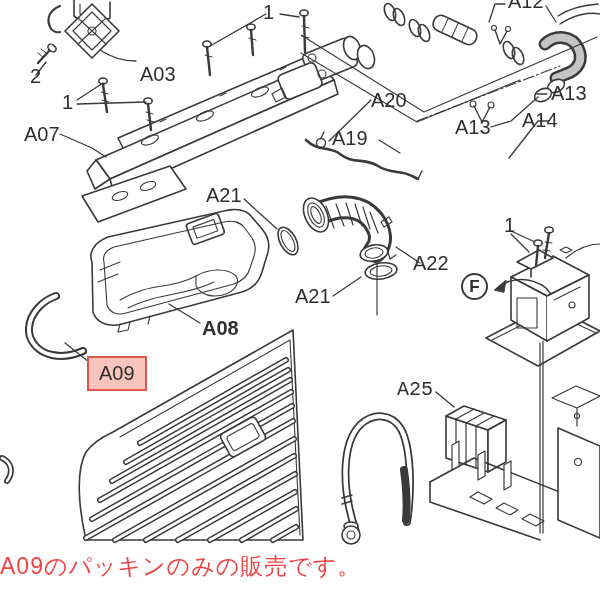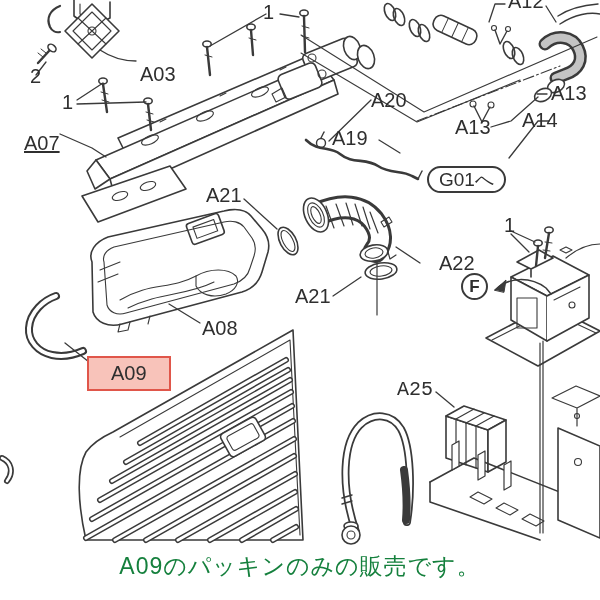--- a/index.html
+++ b/index.html
@@ -4,24 +4,24 @@
 <style>
   html,body{margin:0;padding:0;background:#fff;}
   #stage{position:relative;width:600px;height:600px;background:#ffffff;overflow:hidden;
          font-family:"Liberation Sans", sans-serif;}
   #art{position:absolute;left:0;top:0;}
   .lbl{position:absolute;font-size:20px;color:#2f2f2f;white-space:nowrap;line-height:1;}
   .pill{position:absolute;box-sizing:border-box;height:27px;border:2px solid #3a3a3a;border-radius:14px;
         padding:0 10px;line-height:23px;font-size:19px;color:#2f2f2f;background:#fff;white-space:nowrap;}
   .circ{position:absolute;box-sizing:border-box;width:27px;height:27px;border:2px solid #3a3a3a;border-radius:50%;
         text-align:center;line-height:23px;font-size:17px;font-weight:bold;color:#2f2f2f;background:#fff;}
-  .hl{position:absolute;box-sizing:border-box;padding:4px 22px;font-size:20px;color:#2f2f2f;
+  .hl{position:absolute;box-sizing:border-box;padding:4px 10px;font-size:20px;color:#2f2f2f;
       background:#f8c3ba;border:2px solid #e0564a;}
-  #caption{position:absolute;left:0;top:551px;width:600px;text-align:center;
-           font-size:23px;color:#15803d;letter-spacing:1px;}
+  #caption{position:absolute;left:0;top:551px;width:600px;text-align:left;
+           font-size:23px;color:#ef4444;letter-spacing:1px;}
 </style>
 </head>
 <body>
 
 <div id="stage">
 
 <svg id="art" width="600" height="600" viewBox="0 0 600 600" fill="none" stroke="#3a3a3a" stroke-width="1.6" stroke-linecap="round" stroke-linejoin="round">
 
   <g>
     <path d="M74,0 L74,16 L90,28 L110,18 L110,2"></path>
@@ -257,33 +257,32 @@
   <g>
     <path d="M495,290 C508,277 530,276 546,288 L551,294" stroke-width="1.5"></path>
     <path d="M495,290 L506,280 L504,292 Z" fill="#3a3a3a" stroke-width="1"></path>
   </g>
 </svg>
 
   <div class="lbl" style="left:30px;top:66px;">2</div>
   <div class="lbl" style="left:140px;top:64px;">A03</div>
   <div class="lbl" style="left:263px;top:2px;">1</div>
   <div class="lbl" style="left:62px;top:92px;">1</div>
-  <div class="lbl" style="left:24px;top:133px;text-decoration:underline;">A07</div>
+  <div class="lbl" style="left:24px;top:124px;">A07</div>
   <div class="lbl" style="left:508px;top:-9px;">A12</div>
   <div class="lbl" style="left:371px;top:90px;text-align:center;">A20</div>
   <div class="lbl" style="left:332px;top:128px;">A19</div>
   <div class="lbl" style="left:455px;top:117px;">A13</div>
   <div class="lbl" style="left:551px;top:83px;">A13</div>
   <div class="lbl" style="left:522px;top:110px;">A14</div>
   <div class="lbl" style="left:206px;top:185px;">A21</div>
-  <div class="lbl" style="left:439px;top:253px;">A22</div>
+  <div class="lbl" style="left:413px;top:253px;">A22</div>
   <div class="lbl" style="left:295px;top:286px;">A21</div>
   <div class="lbl" style="left:504px;top:215px;">1</div>
-  <div class="lbl" style="left:202px;top:318px;">A08</div>
+  <div class="lbl" style="left:202px;top:318px;font-weight:bold;">A08</div>
   <div class="lbl" style="left:397px;top:380px;font-family:Liberation Mono, monospace;">A25</div>
 
   <div class="hl" style="left:87px;top:356px;">A09</div>
 
-  <div class="pill" style="left:427px;top:166px;">G01へ</div>
   <div class="circ" style="left:461px;top:273px;">F</div>
 
   <div id="caption">A09のパッキンのみの販売です。</div>
 </div>
 
 </body></html>

